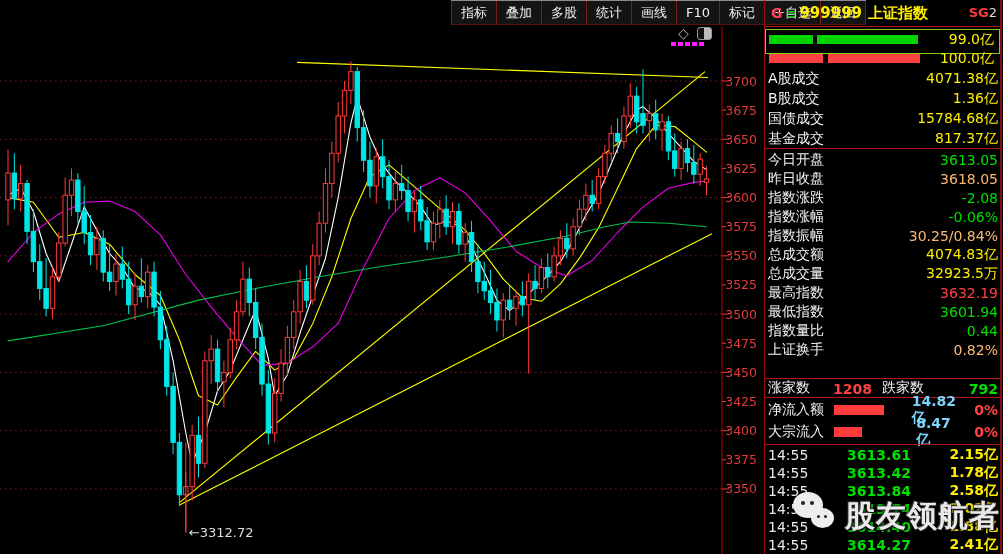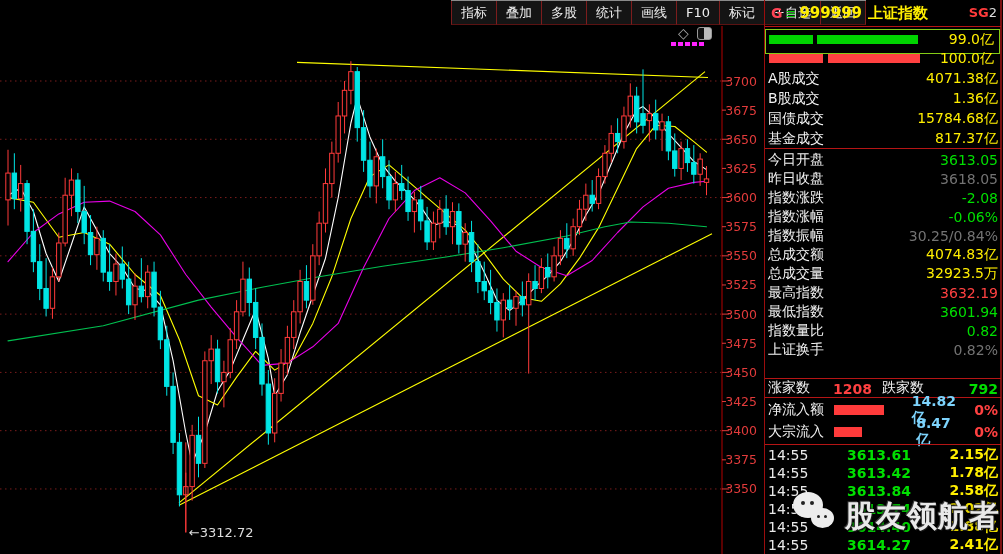--- a/index.html
+++ b/index.html
@@ -36,21 +36,21 @@
   .hline{position:absolute;left:0;width:236px;height:1px;background:#b51515;}
   .bars-box{position:absolute;left:0;top:29px;width:235px;height:25px;border:1px solid #84cc16;}
   .vbar-row{position:relative;height:19px;}
   .vbar-seg{position:absolute;top:5px;height:9px;}
   .vbar-val{position:absolute;right:5px;top:0;height:19px;line-height:19px;color:#ffee00;font-size:14px;}
   .sect{position:absolute;left:0;width:236px;}
   .prow{position:relative;display:flex;align-items:center;padding:0 3px;}
   .plabel{color:#f2f2f2;white-space:nowrap;}
   .pval{margin-left:auto;font-weight:400;white-space:nowrap;}
   .c-yellow{color:#ffee00;} .c-red{color:#ff4141;} .c-green:	{color:#00df00;}
-  .c-green{color:#00df00;} .c-white{color:#737373;}
+  .c-green{color:#00df00;} .c-white{color:#fdba74;}
   .flow-barwrap{width:85px;margin-left:10px;position:relative;height:10px;}
   .flow-bar{position:absolute;left:0;top:0;height:10px;background:#ff3b3b;}
   .flow-val{margin-left:auto;font-weight:700;color:#7dd3fc;}
   .flow-pct{width:36px;text-align:right;font-weight:600;color:#ff4141;}
   .tick-time{width:58px;color:#e8e8e8;}
   .tick-price{flex:1;text-align:center;color:#00df00;font-weight:600;}
   .tick-amt{width:66px;text-align:right;color:#ffee00;font-weight:600;}
   .breadth-val-up{width:62px;text-align:right;color:#ff4141;font-weight:600;}
   .breadth-lbl2{margin-left:10px;}
   .breadth-val-down{margin-left:auto;color:#00df00;font-weight:600;}
@@ -450,21 +450,21 @@
         <div class="prow" style="height: 19px;">
           <span class="plabel">最高指数</span>
           <span class="pval c-red">3632.19</span>
         </div>
         <div class="prow" style="height: 19px;">
           <span class="plabel">最低指数</span>
           <span class="pval c-green">3601.94</span>
         </div>
         <div class="prow" style="height: 19px;">
           <span class="plabel">指数量比</span>
-          <span class="pval c-green">0.82</span>
+          <span class="pval c-green">0.44</span>
         </div>
         <div class="prow" style="height: 19px;">
           <span class="plabel">上证换手</span>
           <span class="pval c-white">0.82%</span>
         </div>
       </div>
     <div class="hline" style="top:378px;"></div>
 
     <div class="sect" style="top:379px;">
       <div class="prow" style="height:18px;align-items:flex-end;">

